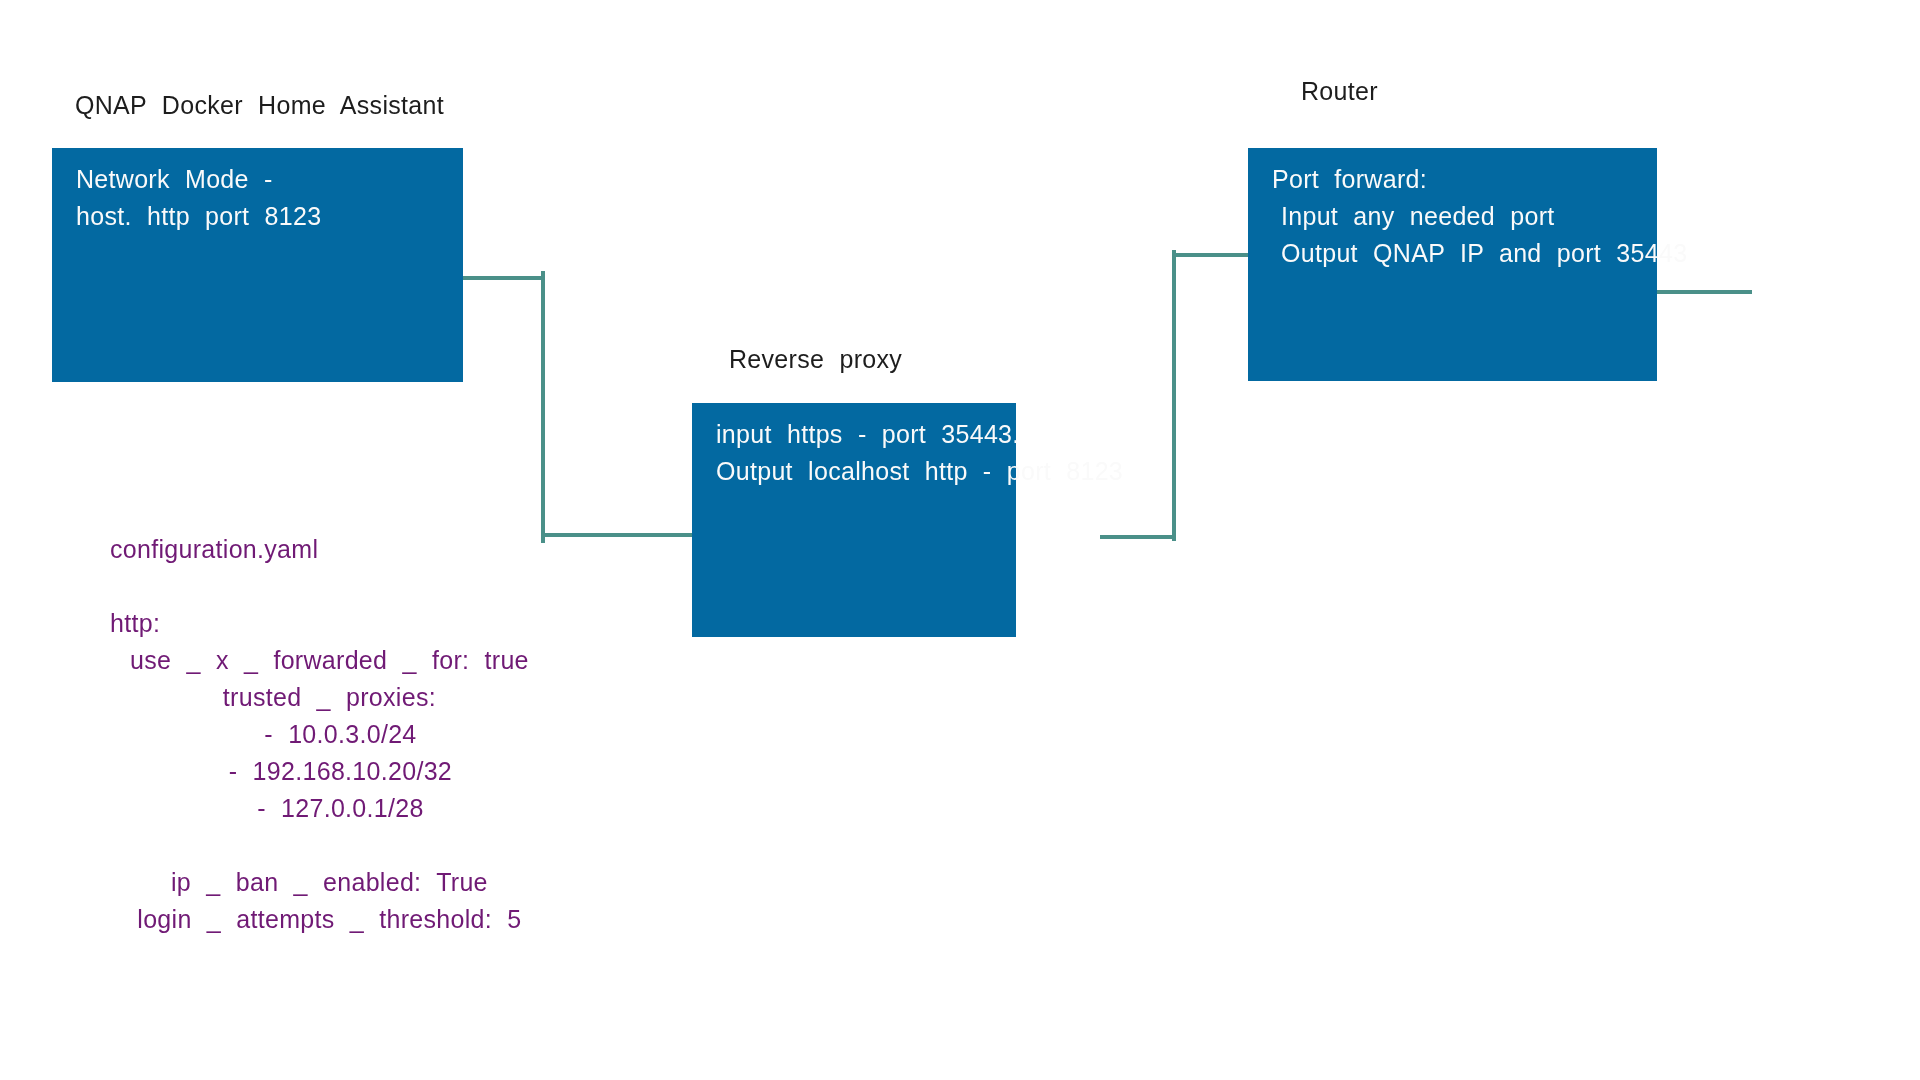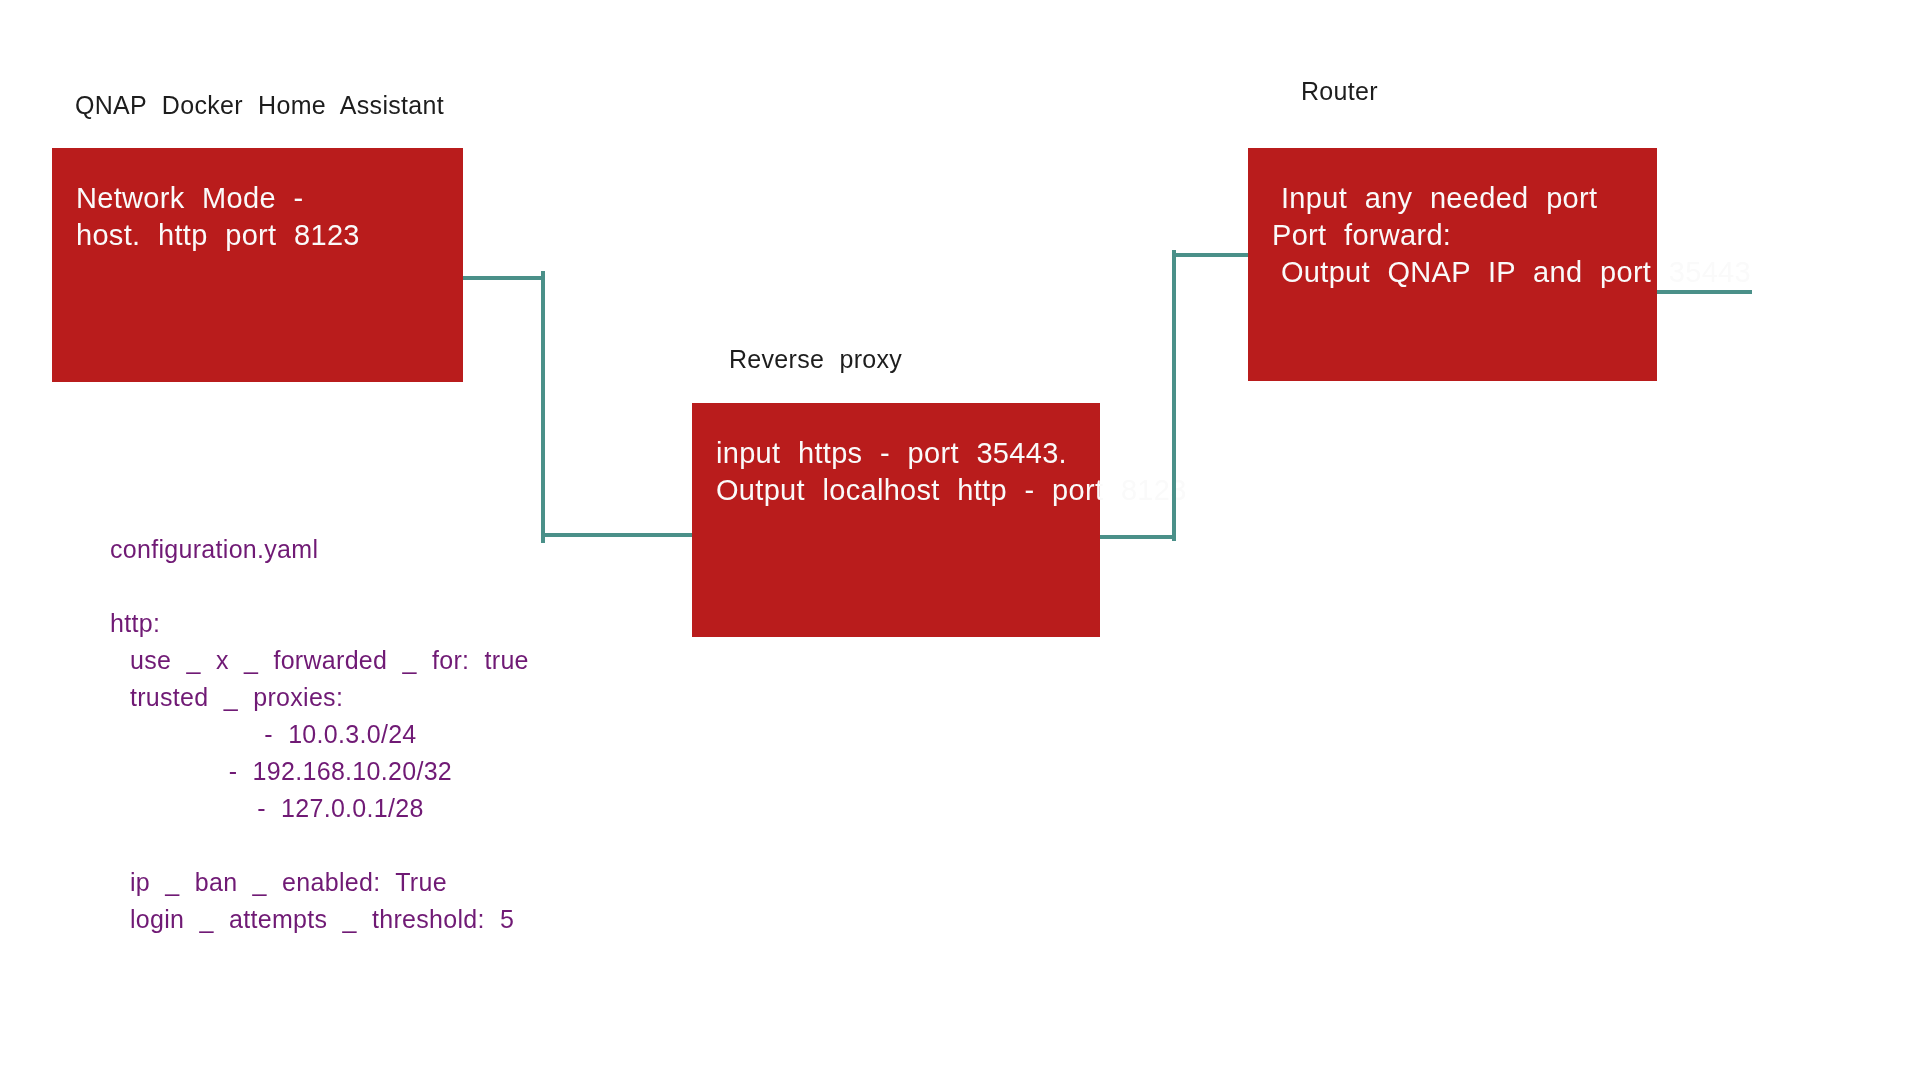--- a/index.html
+++ b/index.html
@@ -21,33 +21,33 @@
     position: absolute;
     font-size: 25px;
     line-height: 30px;
     color: #1d1d1d;
     letter-spacing: 0.3px;
     word-spacing: 0.32em;
     white-space: pre;
   }
   .box {
     position: absolute;
-    background: #b91c1c;
+    background: #0369a1;
     color: #fafafa;
     box-sizing: border-box;
-    padding: 32px 18px 0 24px;
-    font-size: 29px;
+    padding: 13px 18px 0 24px;
+    font-size: 25px;
     line-height: 37px;
     letter-spacing: 0.3px;
     word-spacing: 0.32em;
   }
   .box .line { white-space: pre; }
   .box .line.ind { padding-left: 9px; }
   #qnap-box   { left: 52px;   top: 148px; width: 411px; height: 234px; }
-  #proxy-box  { left: 692px;  top: 403px; width: 408px; height: 234px; }
+  #proxy-box  { left: 692px;  top: 403px; width: 324px; height: 234px; }
   #router-box { left: 1248px; top: 148px; width: 409px; height: 233px; }
   #qnap-title   { left: 75px;   top: 90px;  }
   #proxy-title  { left: 708px;  top: 344px; margin-left: 21px; }
   #router-title { left: 1301px; top: 76px;  }
   .conn {
     position: absolute;
     background: #4a9089;
   }
   #conn-a1 { left: 463px;  top: 276px; width: 82px;  height: 4px; }
   #conn-a2 { left: 541px;  top: 271px; width: 4px;   height: 272px; }
@@ -60,21 +60,21 @@
     position: absolute;
     left: 110px;
     top: 531px;
     font-size: 25px;
     line-height: 37px;
     color: #701a75;
     letter-spacing: 0.3px;
     word-spacing: 0.32em;
   }
   .cfg-line { height: 37px; white-space: pre; }
-  .cfg-line.i1 { padding-left: 20px; }
+  .cfg-line.i1 { padding-left: 20px; text-align: center; }
   .cfg-line.i2 { padding-left: 42px; text-align: center; }
 </style>
 </head>
 <body>
 
 <div id="canvas">
 
   <div class="title" id="qnap-title">QNAP Docker Home Assistant</div>
   <div class="title" id="proxy-title">Reverse proxy</div>
   <div class="title" id="router-title">Router</div>
@@ -83,22 +83,22 @@
     <div class="line">Network Mode -</div>
     <div class="line">host. http port 8123</div>
   </div>
 
   <div class="box" id="proxy-box">
     <div class="line">input https - port 35443.</div>
     <div class="line">Output localhost http - port 8123</div>
   </div>
 
   <div class="box" id="router-box">
+    <div class="line">Port forward:</div>
     <div class="line ind">Input any needed port</div>
-    <div class="line">Port forward:</div>
     <div class="line ind">Output QNAP IP and port 35443</div>
   </div>
 
   <div class="conn" id="conn-a1"></div>
   <div class="conn" id="conn-a2"></div>
   <div class="conn" id="conn-a3"></div>
 
   <div class="conn" id="conn-b1"></div>
   <div class="conn" id="conn-b2"></div>
   <div class="conn" id="conn-b3"></div>

